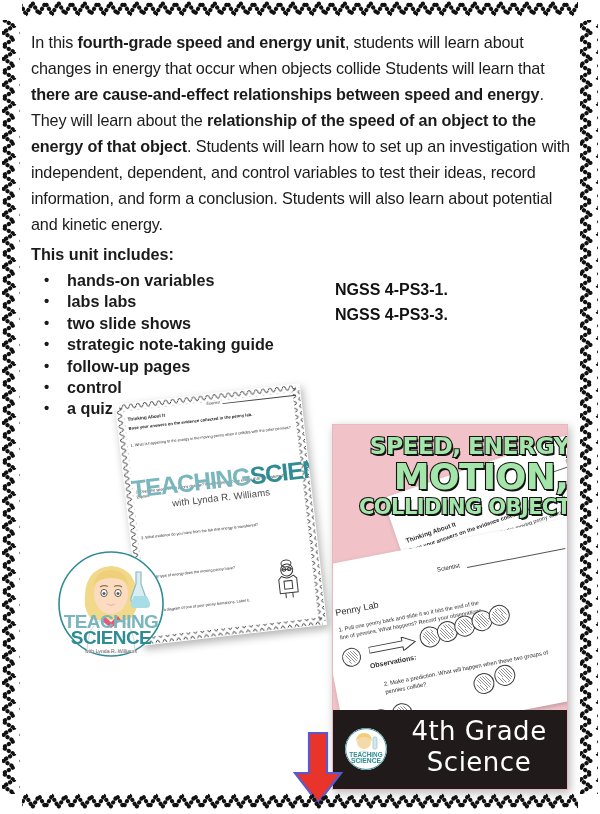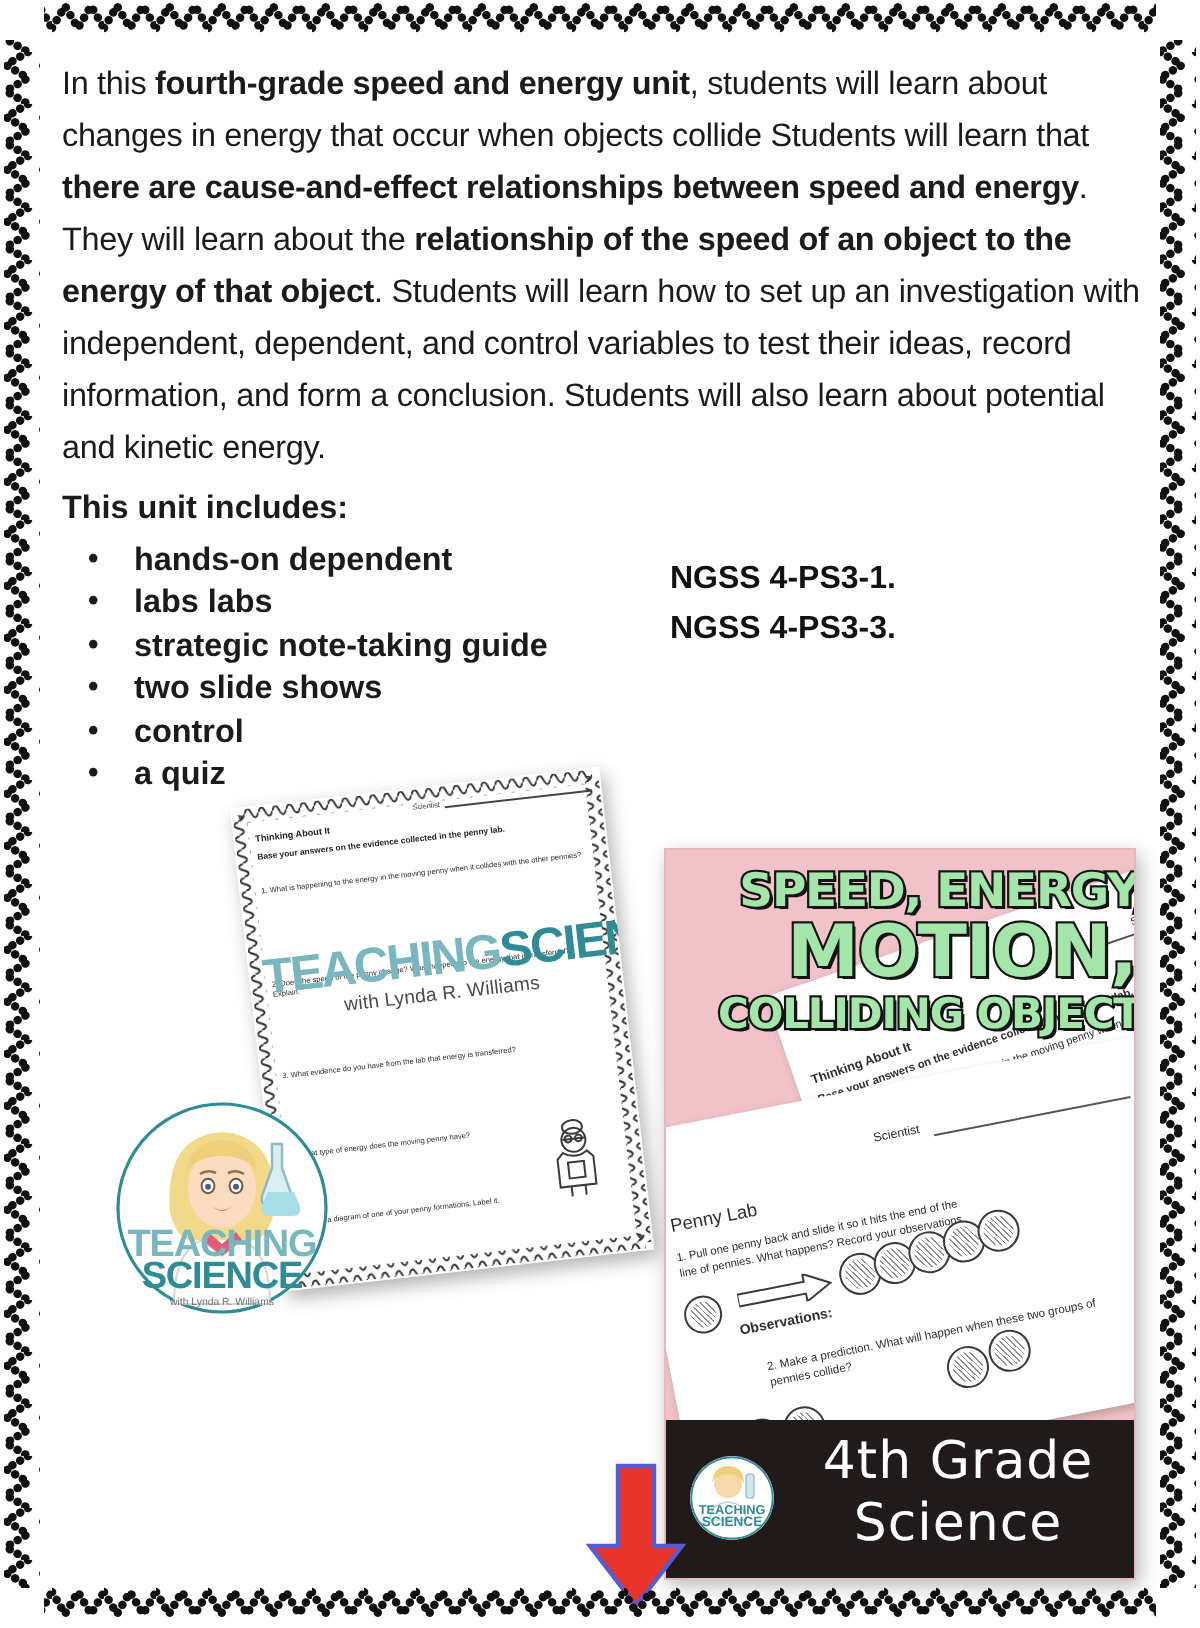--- a/index.html
+++ b/index.html
@@ -167,24 +167,25 @@
 </style>
 </head>
 <body>
 
 <div id="page">
 
   <div class="intro" id="intro-para"><span>In this </span><b>fourth-grade speed and energy unit</b><span>, students will learn about changes in energy that occur when objects collide Students will learn that </span><b>there are cause-and-effect relationships between speed and energy</b><span>. They will learn about the </span><b>relationship of the speed of an object to the energy of that object</b><span>. Students will learn how to set up an investigation with independent, dependent, and control variables to test their ideas, record information, and form a conclusion. Students will also learn about potential and kinetic energy.</span></div>
 
   <div class="unit-head">This unit includes:</div>
   <ul class="unit-list" id="unit-list">
-      <li><span>hands-on dependent</span></li>
+      <li><span>hands-on variables</span></li>
       <li><span>labs labs</span></li>
+      <li><span>two slide shows</span></li>
       <li><span>strategic note-taking guide</span></li>
-      <li><span>two slide shows</span></li>
+      <li><span>follow-up pages</span></li>
       <li><span>control</span></li>
       <li><span>a quiz</span></li>
     </ul>
 
   <div class="standards" id="standards-block">
       <div>NGSS 4-PS3-1.</div>
       <div>NGSS 4-PS3-3.</div>
     </div>
 
   <div class="ws1">

